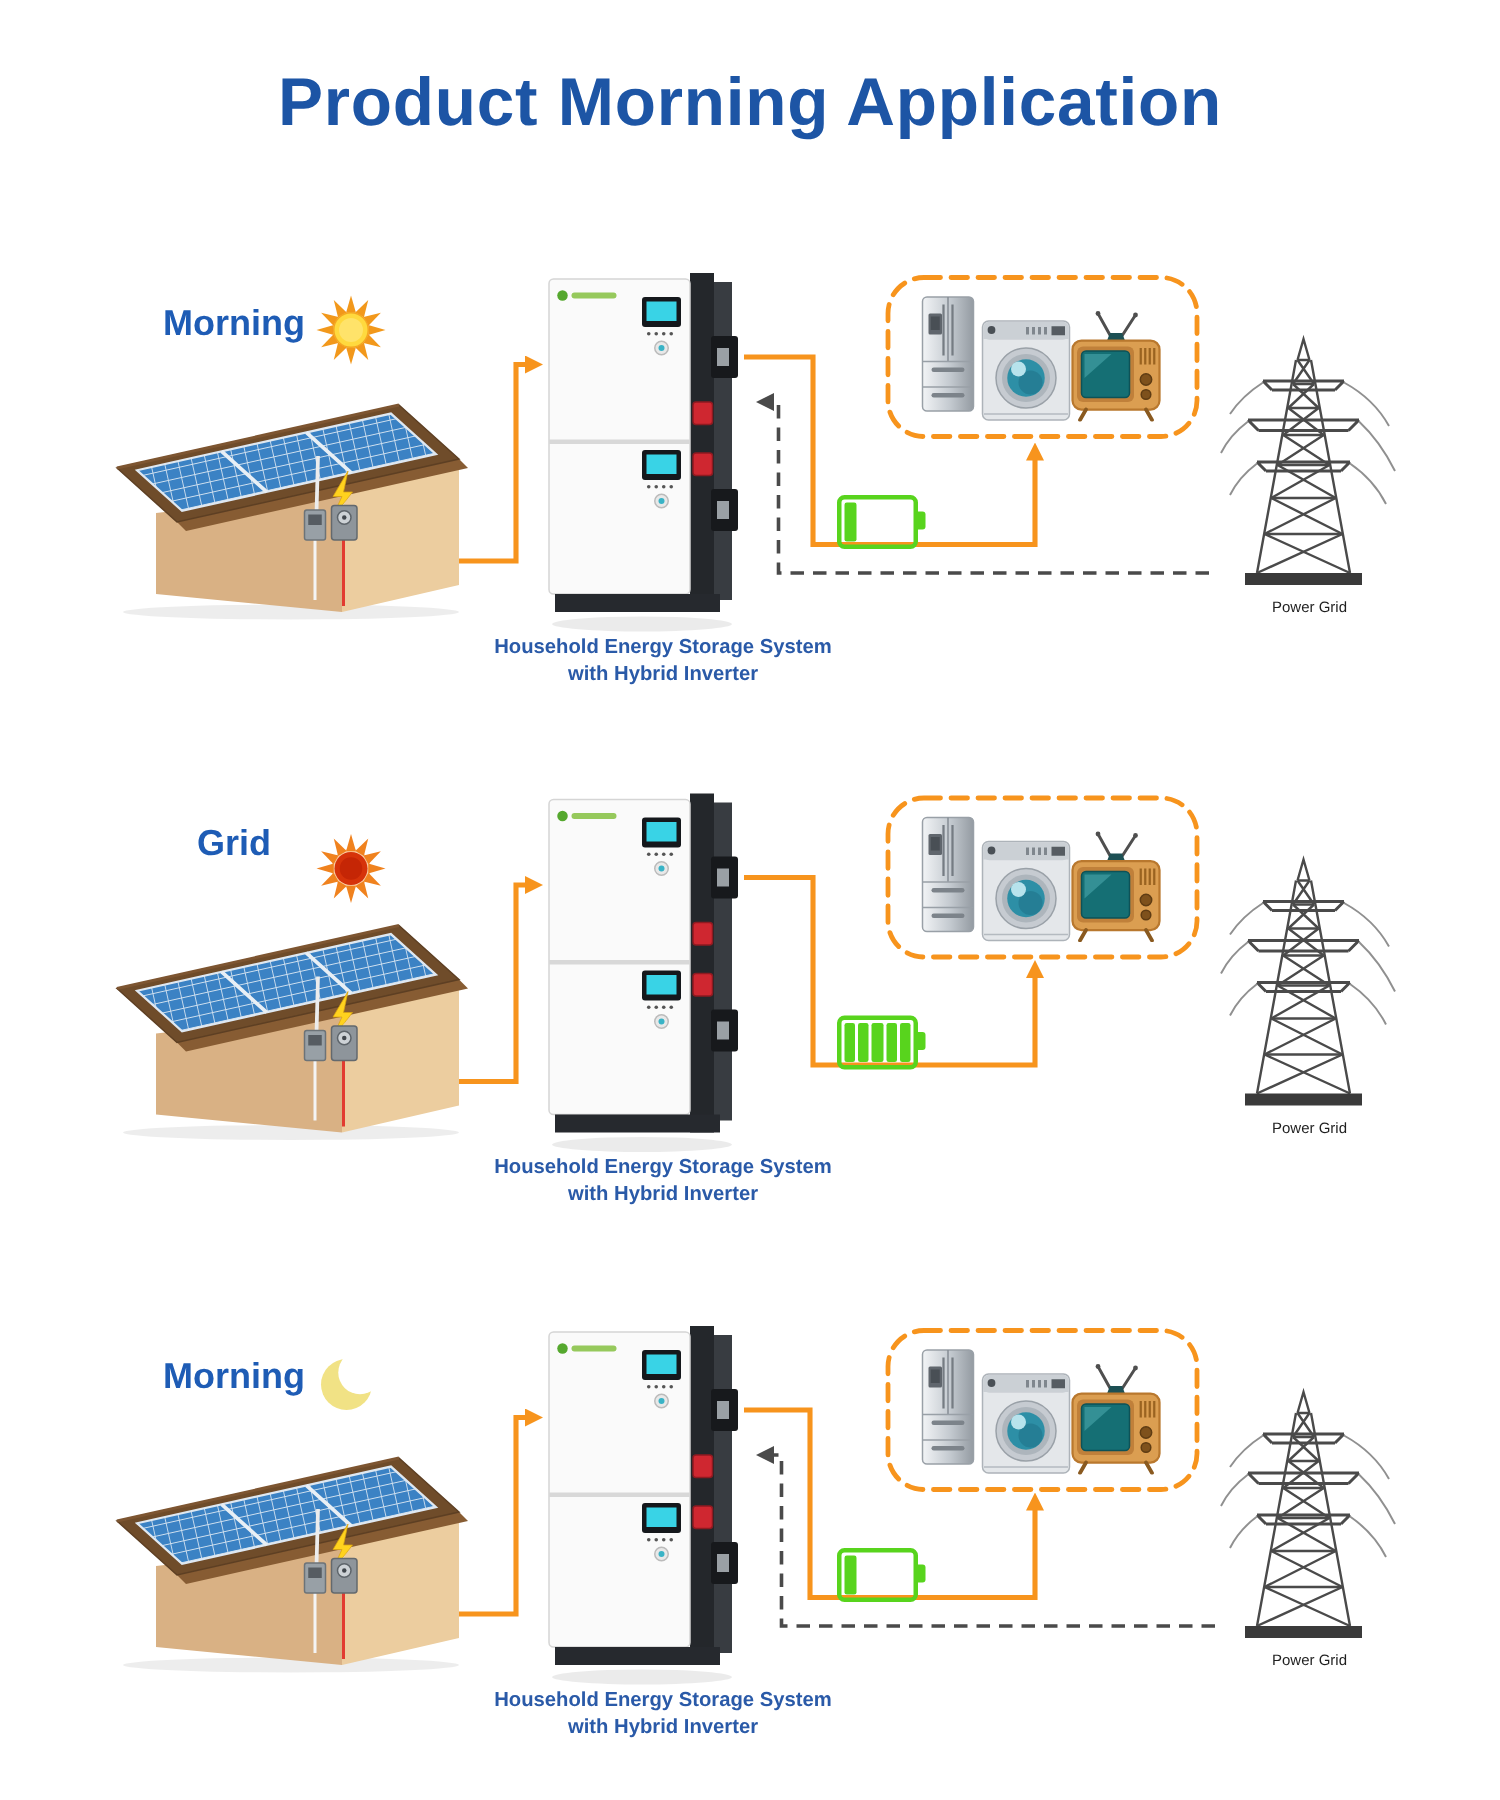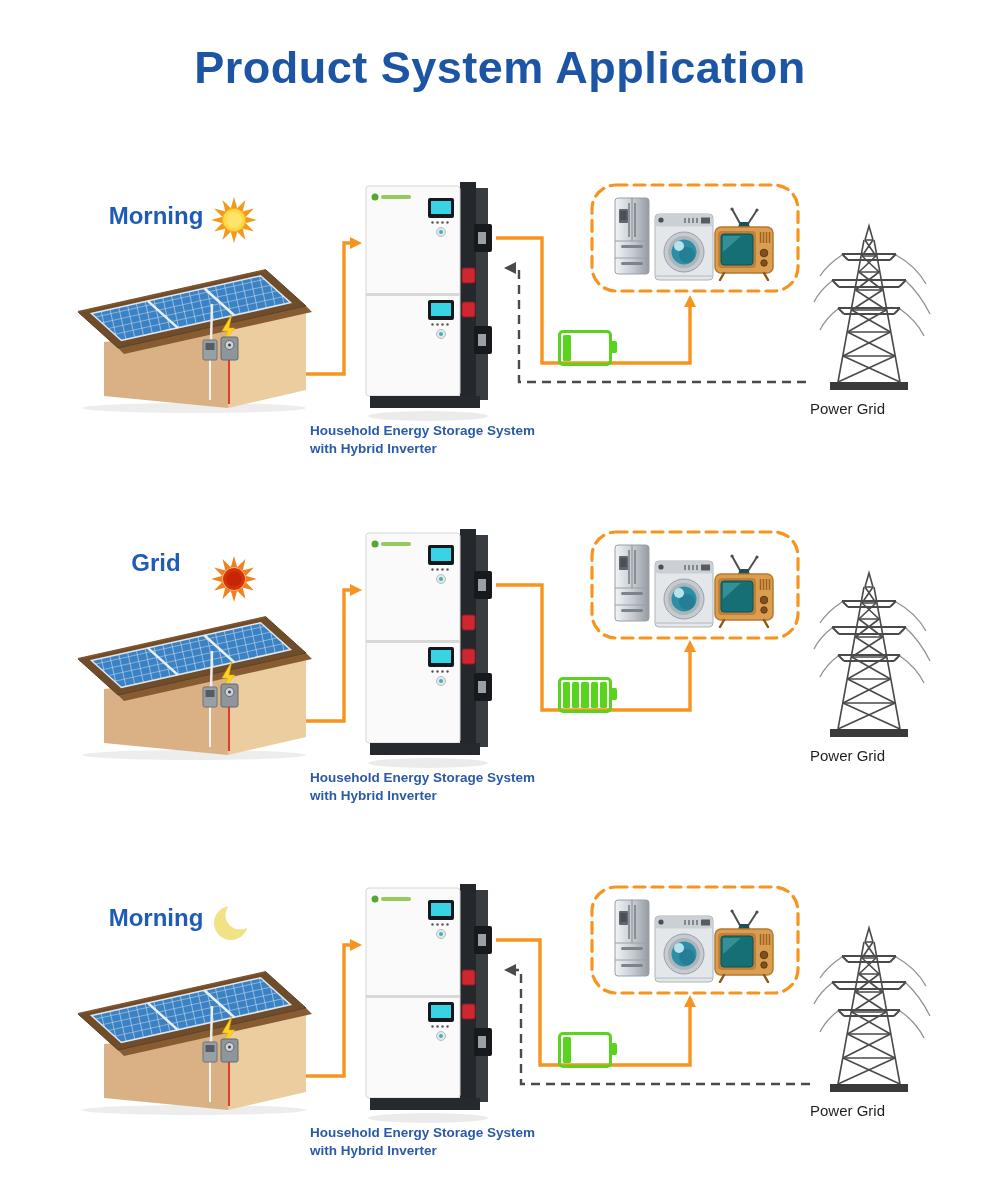--- a/index.html
+++ b/index.html
@@ -11,39 +11,39 @@
   .orange-line{fill:none;stroke:var(--arrow-orange);stroke-width:3.4;}
   .gray-line{fill:none;stroke:var(--grid-line-gray);stroke-width:2.4;stroke-dasharray:9 6;}
   #mO path{fill:var(--arrow-orange);} #mG path{fill:var(--grid-line-gray);}
   .row{position:absolute;left:0;width:1000px;height:312px;text-decoration:underline;}
   .time-label{position:absolute;left:96px;top:32px;width:120px;text-align:center;
               font-size:24px;font-weight:700;color:var(--label-blue);}
   .sky{position:absolute;left:210px;top:26px;width:48px;height:48px;}
   .row-noon .sky{top:38px;}
   .house{position:absolute;left:76px;top:72px;width:240px;height:172px;}
   .storage{position:absolute;left:362px;top:6px;width:142px;height:246px;}
-  .caption{position:absolute;left:310px;top:252px;width:264px;
+  .caption{position:absolute;left:310px;top:252px;width:264px;text-align:center;
            font-size:13.5px;font-weight:700;color:var(--caption-blue);line-height:18px;}
   .appliance-box{position:absolute;left:590px;top:13px;width:210px;height:110px;}
   .dash-border{position:absolute;left:0;top:0;width:210px;height:110px;}
   .dash-border rect{fill:none;stroke:var(--arrow-orange);stroke-width:3.2;
                     stroke-dasharray:11 7;stroke-linecap:round;}
   .fridge{position:absolute;left:24px;top:14px;width:36px;height:80px;}
   .washer{position:absolute;left:64px;top:30px;width:60px;height:68px;}
   .tv{position:absolute;left:124px;top:24px;width:60px;height:74px;}
   .battery{position:absolute;left:558px;top:160px;width:44px;height:26px;
            border:3px solid var(--battery-green);border-radius:5px;box-sizing:content-box;
            padding:2px;display:flex;gap:2px;}
   .battery::after{content:"";position:absolute;right:-8px;top:8px;width:5px;height:12px;
                   background:var(--battery-green);border-radius:0 2px 2px 0;}
   .battery .bar{background:var(--battery-green);border-radius:1.5px;width:8px;}
   .battery.full .bar{flex:1;width:auto;}
   .tower{position:absolute;left:812px;top:48px;width:120px;height:180px;}
-  .grid-label{position:absolute;left:810px;top:230px;width:126px;text-align:left;
-              font-size:15px;color:var(--grid-label-dark);}
+  .grid-label{position:absolute;left:810px;top:230px;width:126px;text-align:center;
+              font-size:10px;color:var(--grid-label-dark);}
 </style>
 </head>
 <body>
 
 <div class="canvas">
 
   <svg style="position:absolute;width:0;height:0" aria-hidden="true">
     <defs>
       <pattern id="pvcells" width="9" height="7" patternUnits="userSpaceOnUse" patternTransform="rotate(-12.6)">
         <rect width="9" height="7" fill="#3b82c4"></rect>
@@ -230,21 +230,21 @@
     <path class="orange-line" d="M306,374 L344,374 L344,243 L352,243" marker-end="url(#mO)"></path>
     <path class="orange-line" d="M496,238 L542,238 L542,363 L690,363 L690,305" marker-end="url(#mO)"></path>
     <path class="gray-line" d="M806,382 L519,382 L519,268 L514,268" marker-end="url(#mG)"></path>
     <path class="orange-line" d="M306,721 L344,721 L344,590 L352,590" marker-end="url(#mO)"></path>
     <path class="orange-line" d="M496,585 L542,585 L542,710 L690,710 L690,650" marker-end="url(#mO)"></path>
     <path class="orange-line" d="M306,1076 L344,1076 L344,945 L352,945" marker-end="url(#mO)"></path>
     <path class="orange-line" d="M496,940 L540,940 L540,1065 L690,1065 L690,1005" marker-end="url(#mO)"></path>
     <path class="gray-line" d="M810,1084 L521,1084 L521,970 L514,970" marker-end="url(#mG)"></path>
   </svg>
 
-  <div class="title">Product System Application</div>
+  <div class="title">Product Morning Application</div>
 
   <div class="row row-morning" style="top:170px">
     <div class="time-label">Morning</div>
     <svg class="sky" viewBox="0 0 48 48">
         <use href="#sym-sun-morning"></use>
       </svg>
     <svg class="house" viewBox="0 0 240 172">
         <use href="#sym-house"></use>
       </svg>
     <svg class="storage" viewBox="0 0 142 246">

